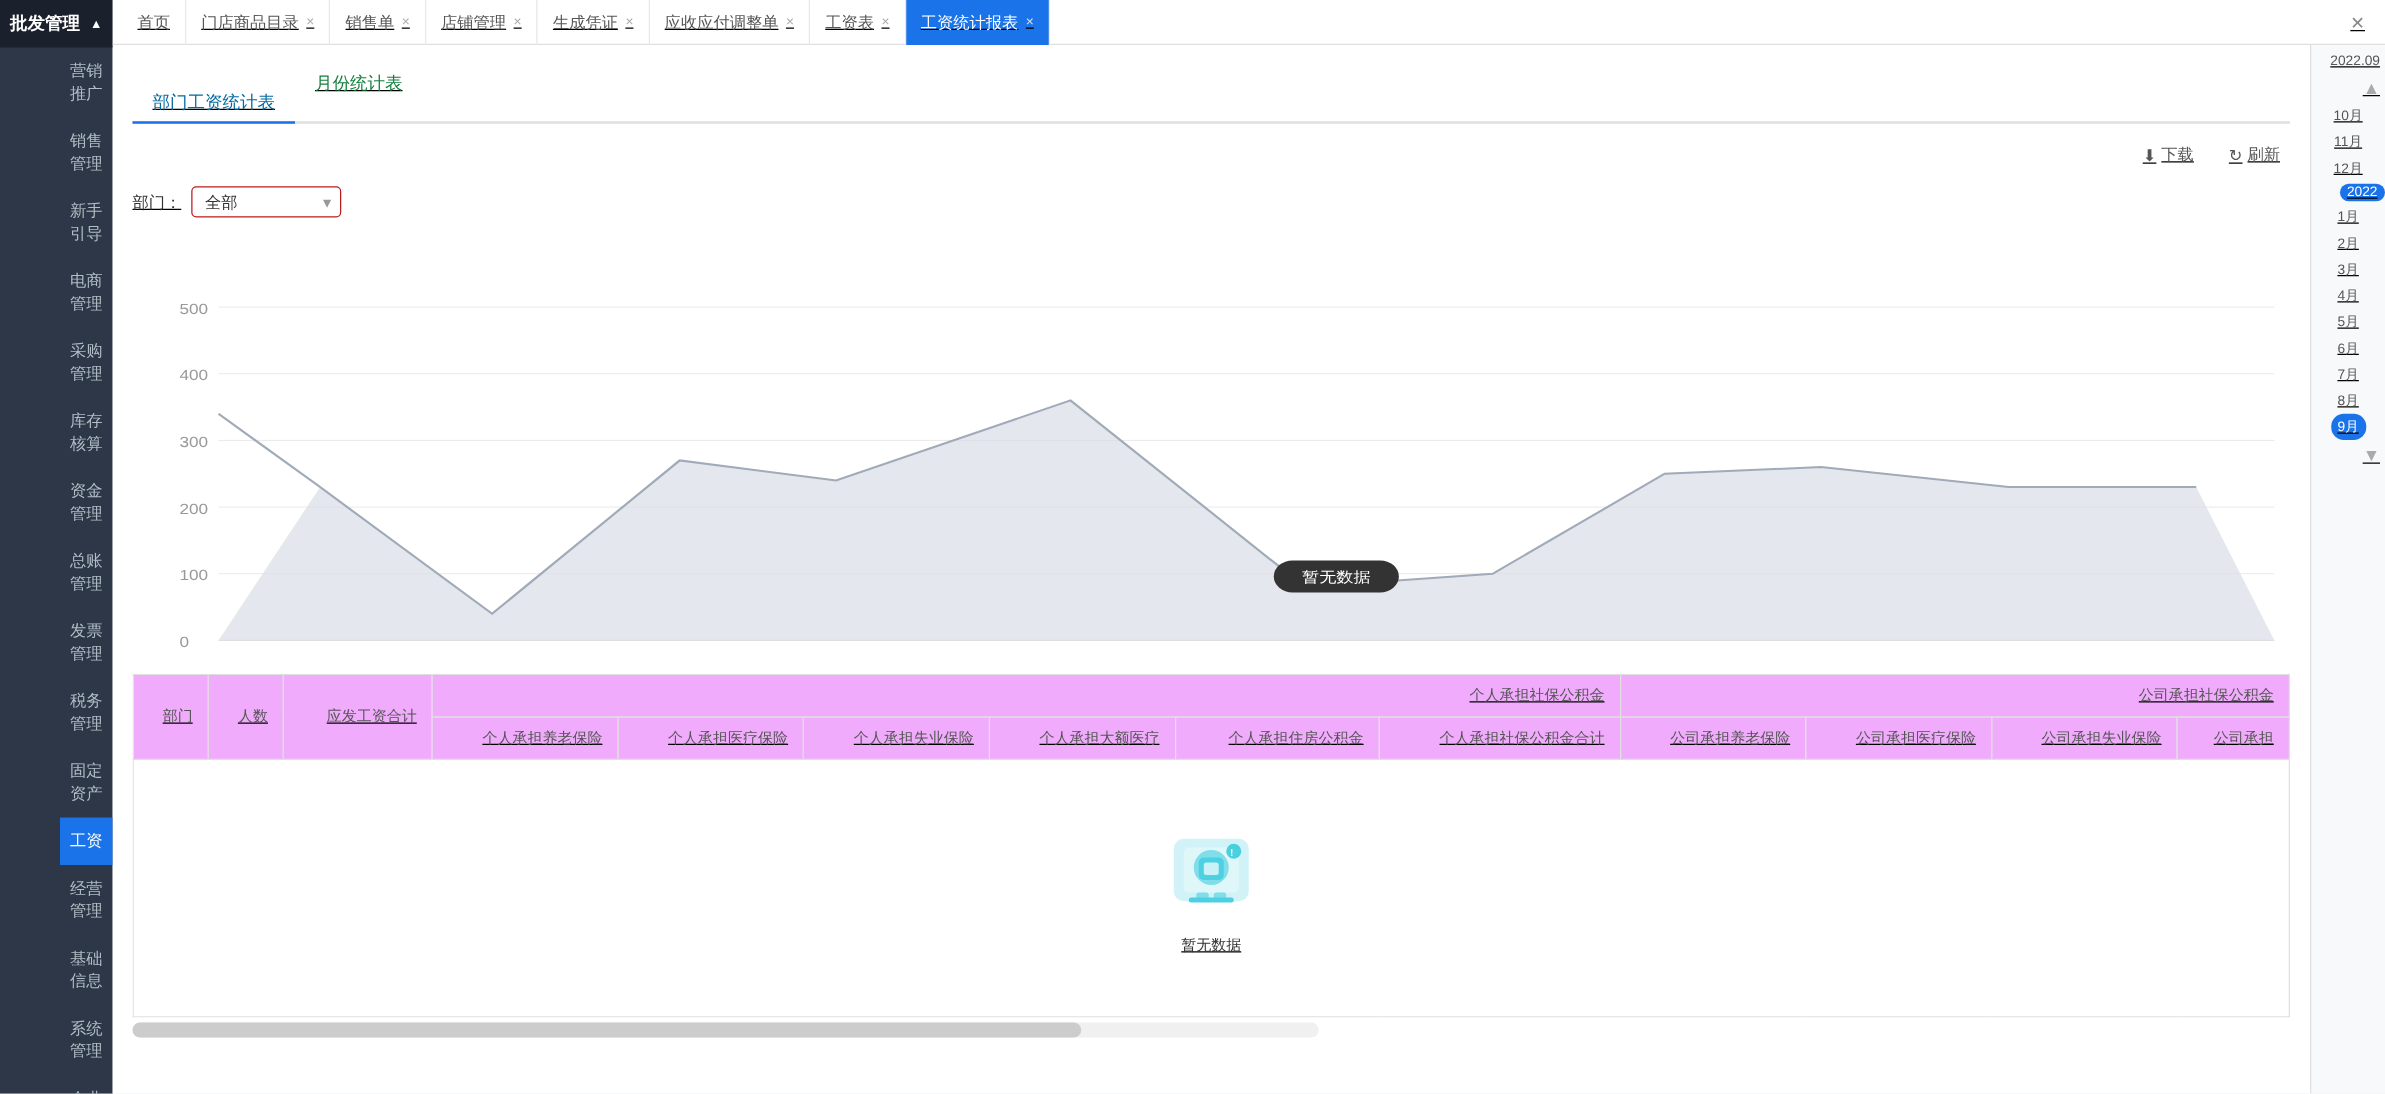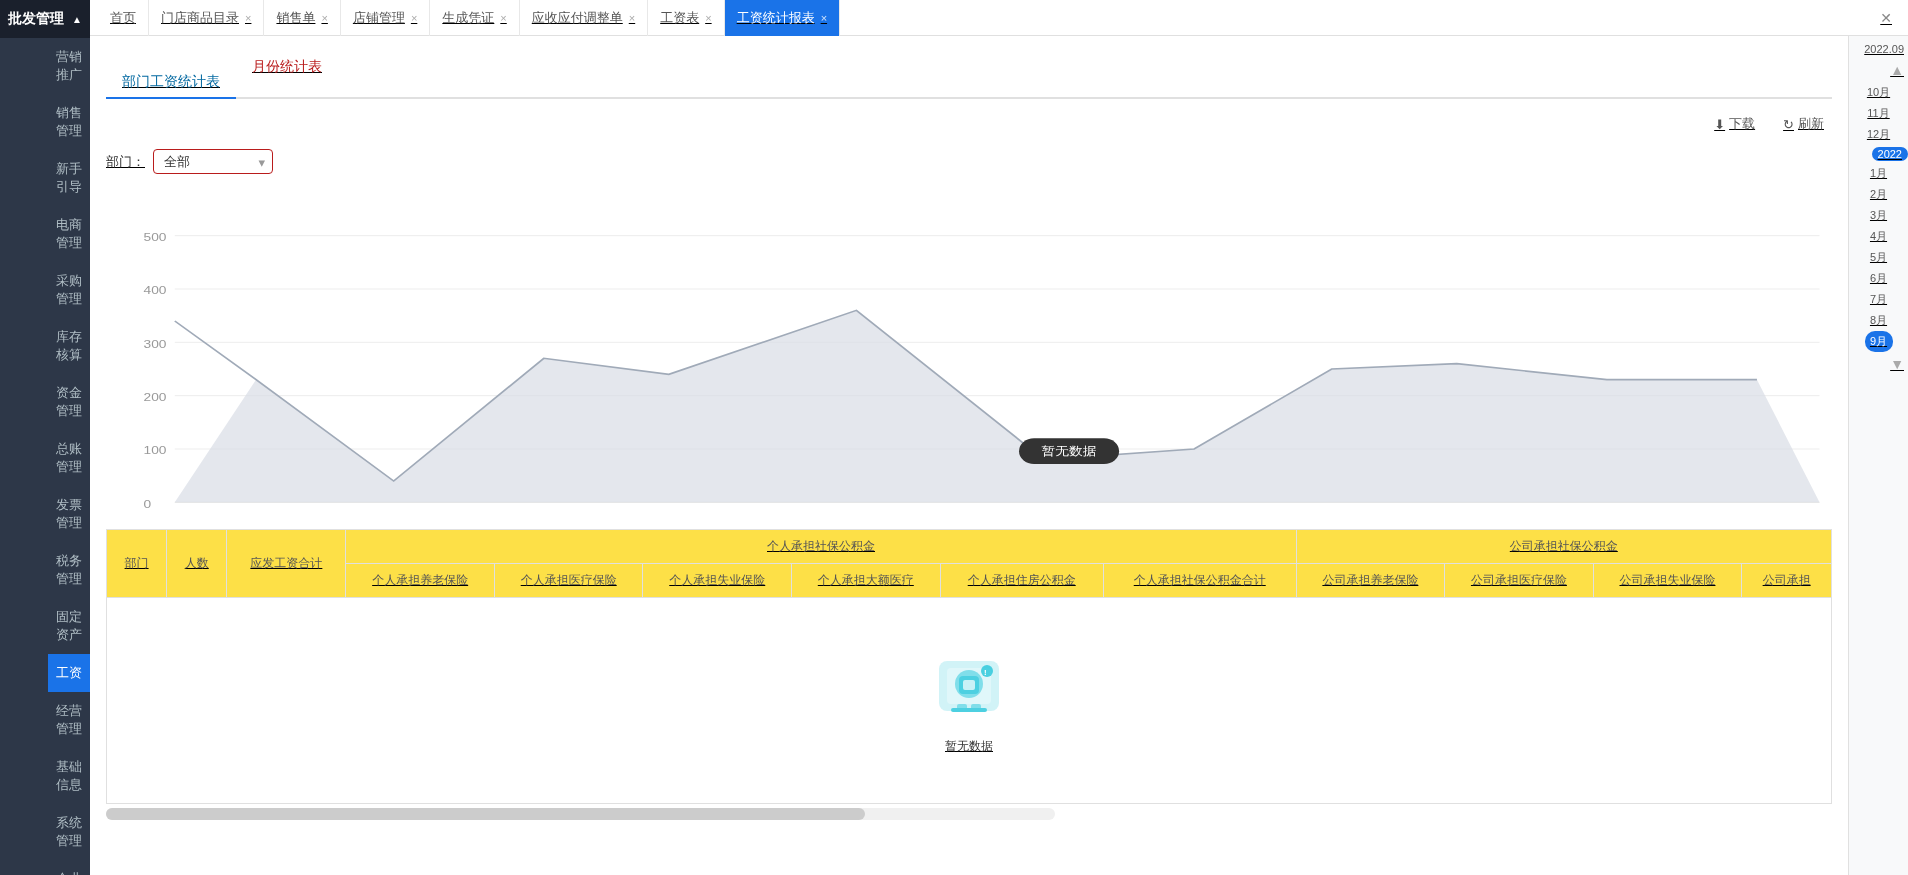--- a/index.html
+++ b/index.html
@@ -118,21 +118,21 @@
     
     .sub-tabs {
       display: flex;
       align-items: center;
       margin-bottom: 12px;
       border-bottom: 2px solid #e0e0e0;
     }
     .sub-tab {
       padding: 6px 16px;
       font-size: 14px;
-      color: #b91c1c;
+      color: #15803d;
       cursor: pointer;
       border-bottom: 2px solid transparent;
       margin-bottom: -2px;
     }
     .sub-tab.active {
       color: #0369a1;
       border-bottom: 2px solid #1a73e8;
       margin-top: 15px;
     }
 
@@ -152,21 +152,21 @@
       cursor: pointer;
       padding: 4px 8px;
       border: none;
       background: none;
     }
 
     
     .filter-row {
       display: flex;
       align-items: center;
-      margin-bottom: 19px;
+      margin-bottom: 29px;
       gap: 8px;
     }
     .filter-label {
       font-size: 13px;
       color: #333;
       white-space: nowrap;
     }
     .filter-select {
       border: 1px solid #b91c1c;
       border-radius: 4px;
@@ -205,24 +205,24 @@
       height: 100%;
     }
 
     
     .data-table {
       width: 100%;
       border-collapse: collapse;
       font-size: 12px;
     }
     .data-table th {
-      background: #fde047;
+      background: #f0abfc;
       border: 1px solid #e0e0e0;
       padding: 8px 12px;
-      text-align: center;
+      text-align: right;
       color: #555;
       font-weight: normal;
       white-space: nowrap;
     }
     .data-table td {
       border: 1px solid #e0e0e0;
       padding: 8px 12px;
       text-align: center;
       color: #333;
     }

